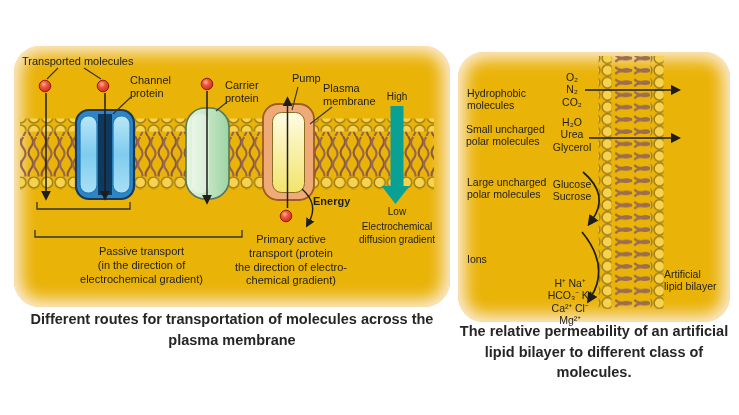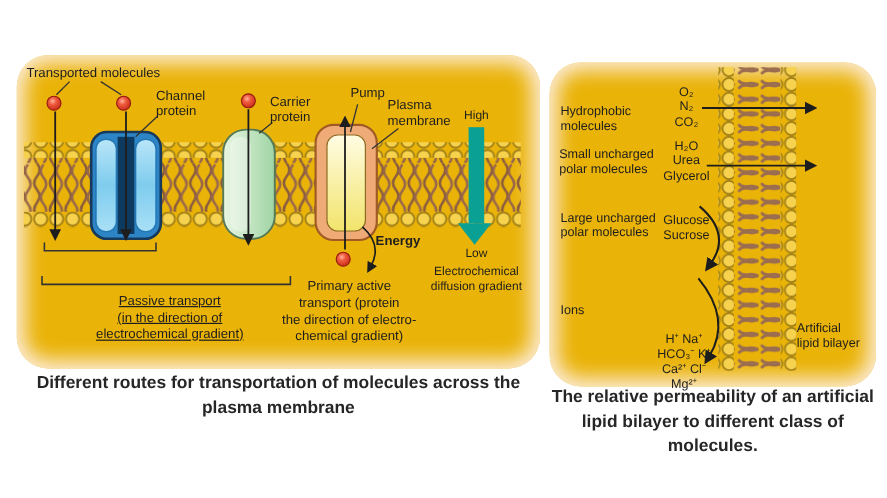--- a/index.html
+++ b/index.html
@@ -137,21 +137,21 @@
     <div class="lbl md ctr" style="left:353px;top:160px;width:60px;">Low</div>
 
     <div class="lbl md ctr" style="left:316px;top:175px;width:134px;line-height:1.27;">
       <div>Electrochemical</div>
       <div>diffusion gradient</div>
     </div>
 
     <div class="lbl" style="left:299px;top:149px;font-weight:bold;">Energy</div>
 
 
-    <div class="lbl ctr" style="left:40px;top:199px;width:175px;line-height:1.25;text-decoration:underline;">
+    <div class="lbl ctr" style="left:40px;top:199px;width:175px;line-height:1.25;">
       <div>Passive transport</div>
       <div>(in the direction of</div>
       <div>electrochemical gradient)</div>
     </div>
 
     <div class="lbl ctr" style="left:219px;top:187px;width:116px;line-height:1.25;">
       <div>Primary active</div>
       <div>transport (protein</div>
       <div>the direction of electro-</div>
       <div>chemical gradient)</div>

